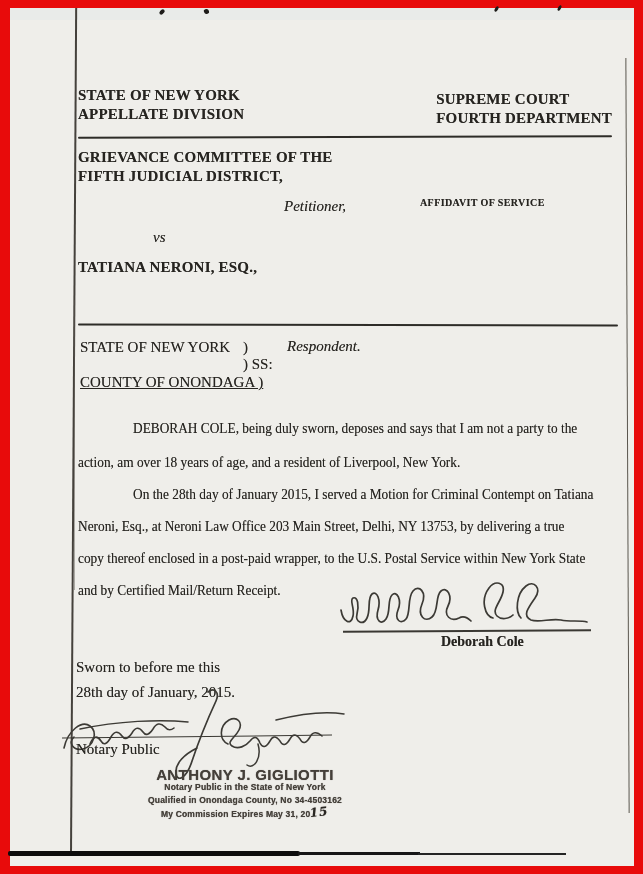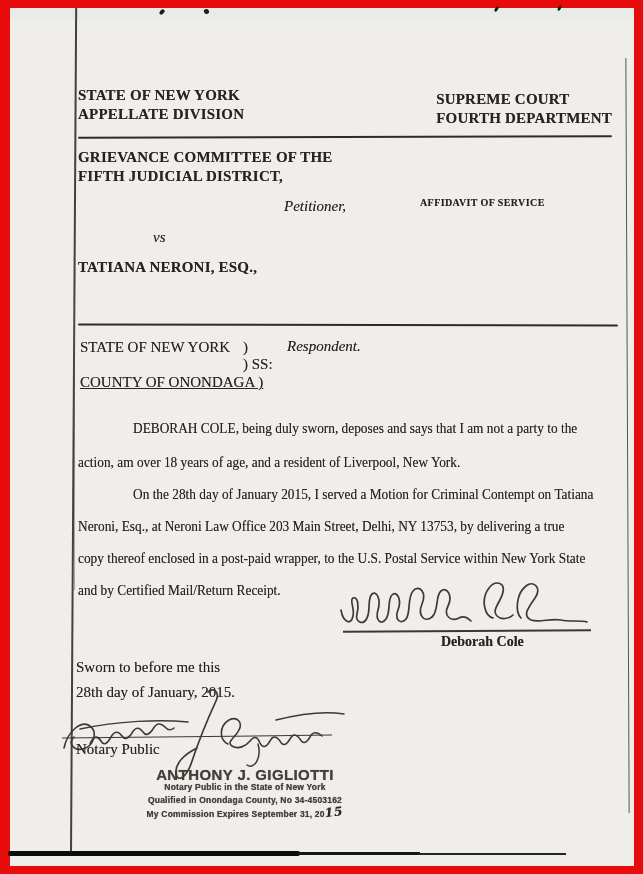--- a/index.html
+++ b/index.html
@@ -113,19 +113,19 @@
     <path stroke-width="1.5" d="M220,34 C244,28 270,25 288,28"></path>
     <path stroke-width="1.5" d="M202,58 C206,72 198,84 191,79"></path>
   </svg>
   <div class="abs sigline" style="left:62px; top:736px; width:270px; height:1.4px; transform:rotate(-.6deg);"></div>
   <div class="abs ink cap" style="left:76px; top:741px;">Notary Public</div>
 
   <div class="abs stamp" style="left:105px; top:768px; width:280px;">
     <div class="l1">ANTHONY J. GIGLIOTTI</div>
     <div>Notary Public in the State of New York</div>
     <div>Qualified in Onondaga County, No 34-4503162</div>
-    <div><span>My Commission Expires September 31, 20</span><span class="hand">15</span></div>
+    <div><span>My Commission Expires May 31, 20</span><span class="hand">15</span></div>
   </div>
 
   <div class="abs" style="left:8px; top:851px; width:292px; height:5px; background:#0c0c0c; border-radius:2px;"></div>
   <div class="abs" style="left:298px; top:852px; width:122px; height:3px; background:#161616;"></div>
   <div class="abs" style="left:418px; top:853px; width:148px; height:1.6px; background:#242424;"></div>
 </div>
 
 </body></html>

